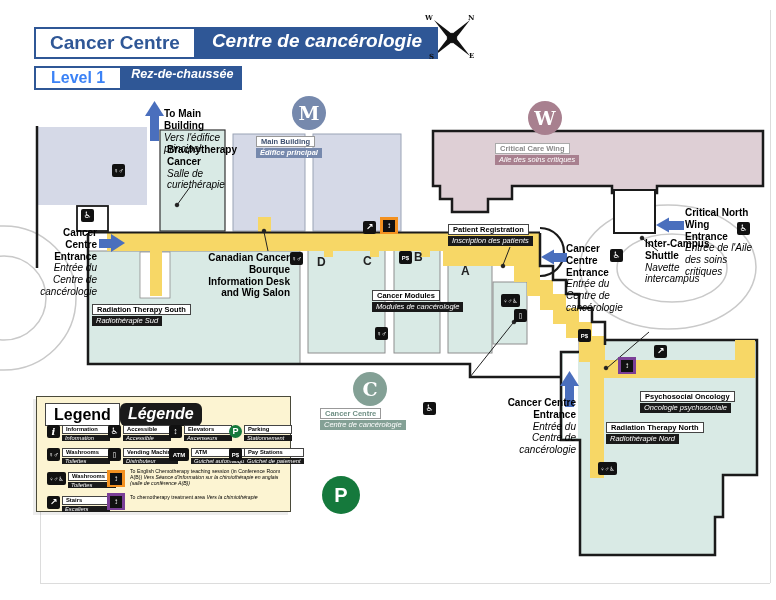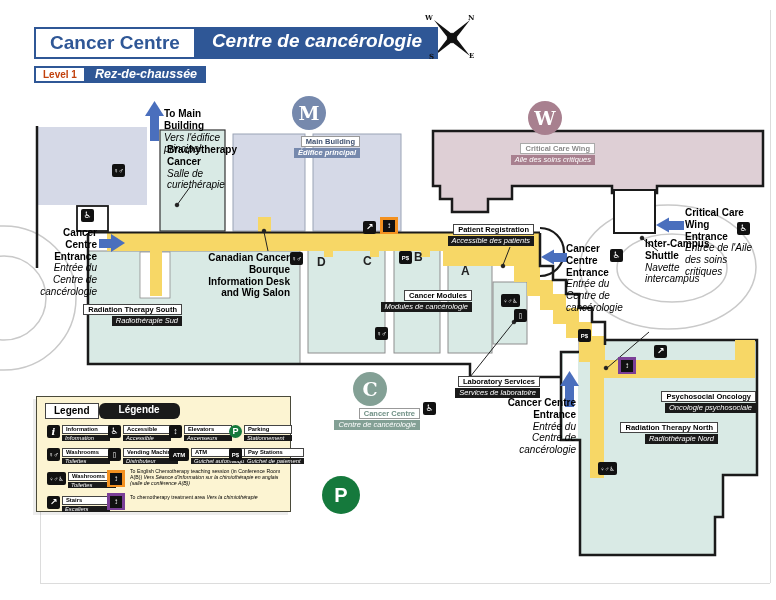--- a/index.html
+++ b/index.html
@@ -7,34 +7,34 @@
           font-family:"Liberation Sans","DejaVu Sans",sans-serif;}
   svg{position:absolute;left:0;top:0;}
 
   
   .hdr{position:absolute;left:34px;top:27px;display:flex;align-items:stretch;}
   .hdr .en{border:2px solid #2f5796;color:#2f5796;font-weight:bold;font-size:19px;
            padding:3px 14px;background:#fff;}
   .hdr .fr{background:#2f5796;color:#fff;font-weight:bold;font-style:italic;font-size:19px;
            padding:3px 16px;}
   .lvl{position:absolute;left:34px;top:66px;display:flex;align-items:stretch;}
-  .lvl .en{border:2px solid #2f5796;color:#c2410c;font-weight:bold;font-size:10px;
-           padding:1px 7px;background:#fff;}
+  .lvl .en{border:2px solid #2f5796;color:#3b82f6;font-weight:bold;font-size:16px;
+           padding:1px 15px;background:#fff;}
   .lvl .fr{background:#2f5796;color:#fff;font-weight:bold;font-style:italic;font-size:12.5px;
            padding:1px 9px;}
   .cmp{position:absolute;font-size:7px;font-weight:bold;color:#111;font-family:"DejaVu Serif",serif;}
 
   
   .mlab{position:absolute;font-size:10px;line-height:1.18;color:#000;}
   .mlab .en{font-weight:bold;display:block;}
   .mlab .fr{font-style:italic;display:block;}
   .tr{text-align:right;}
 
   
-  .lbox{position:absolute;display:flex;flex-direction:column;align-items:flex-end;
+  .lbox{position:absolute;display:flex;flex-direction:column;align-items:flex-start;
         font-size:7.5px;line-height:1.1;white-space:nowrap;}
   .lbox .en{background:#fff;border:1px solid #444;font-weight:bold;color:#000;padding:0.5px 4px;}
   .lbox .fr{background:#1a1a1a;color:#fff;font-style:italic;padding:0.5px 4px;margin-top:1px;}
   .lbox.slate .en{color:#3f5170;border-color:#999;}
   .lbox.slate .fr{background:#7689ad;font-weight:bold;}
   .lbox.mauve .en{color:#8a8a8a;border-color:#aaa;}
   .lbox.mauve .fr{background:#a8808f;}
   .lbox.sage .en{color:#6f8f84;border-color:#999;}
   .lbox.sage .fr{background:#83a095;}
 
@@ -59,23 +59,23 @@
   .icn.green{background:#15793c;border-radius:50%;font-weight:bold;font-size:9px;}
   .framed{position:absolute;width:18px;height:17px;display:flex;align-items:center;justify-content:center;}
   .framed.orange{background:#f39120;}
   .framed.purple{background:#7b3f97;}
   .framed .inner{width:12px;height:12px;background:#111;color:#fff;display:flex;align-items:center;
                  justify-content:center;font-size:8px;line-height:1;}
 
   
   .legend{position:absolute;left:36px;top:396px;width:255px;height:116px;background:#fcf4d2;
           border:1.5px solid #4a4a3a;box-sizing:border-box;box-shadow:-3px 3px 0 rgba(0,0,0,0.07);}
-  .lg-title{position:absolute;left:8px;top:6px;display:flex;font-size:10px;line-height:1.2;text-align:center;}
+  .lg-title{position:absolute;left:8px;top:6px;display:flex;font-size:16px;line-height:1.2;text-align:center;}
   .lg-title .en{background:#fff;border:1px solid #444;font-weight:bold;color:#000;padding:1px 8px;}
-  .lg-title .fr{background:#1a1a1a;color:#fff;font-weight:bold;padding:1px 20px;border-radius:6px;}
+  .lg-title .fr{background:#1a1a1a;color:#fff;font-style:italic;font-weight:bold;padding:1px 8px;border-radius:6px;}
   .li{position:absolute;display:flex;gap:2px;align-items:flex-start;}
   .li .icn,.li .framed{position:static;flex:0 0 auto;}
   .llb{display:flex;flex-direction:column;font-size:5.8px;line-height:1.15;white-space:nowrap;}
   .llb .en{background:#fff;border:1px solid #444;font-weight:bold;color:#000;padding:0 3px;min-width:40px;}
   .llb .fr{background:#1a1a1a;color:#fff;font-style:italic;padding:0 3px;margin-top:1px;min-width:40px;}
   .lnote{position:absolute;font-size:5.2px;line-height:1.15;color:#000;width:160px;}
   .lnote .fr{font-style:italic;}
 </style>
 </head>
 <body>
@@ -236,45 +236,41 @@
     <span class="en">Cancer Centre Entrance</span>
     <span class="fr">Entrée du Centre de cancérologie</span>
   </div>
 
   <div class="mlab" style="left:645px;top:238px;width:85px">
     <span class="en">Inter-Campus Shuttle</span>
     <span class="fr">Navette intercampus</span>
   </div>
 
   <div class="mlab" style="left:685px;top:207px;width:68px">
-    <span class="en">Critical Care Wing Entrance</span>
+    <span class="en">Critical North Wing Entrance</span>
     <span class="fr">Entrée de l'Aile des soins critiques</span>
   </div>
 
 
   <div class="mlab tr" style="left:500px;top:397px;width:76px">
     <span class="en">Cancer Centre Entrance</span>
     <span class="fr">Entrée du Centre de cancérologie</span>
   </div>
 
   <div class="lbox" style="left:92px;top:304px;width:90px">
     <span class="en">Radiation Therapy South</span>
     <span class="fr">Radiothérapie Sud</span>
   </div>
   <div class="lbox" style="left:448px;top:224px;width:86px">
     <span class="en">Patient Registration</span>
-    <span class="fr">Accessible des patients</span>
+    <span class="fr">Inscription des patients</span>
   </div>
   <div class="lbox" style="left:372px;top:290px;width:100px">
     <span class="en">Cancer Modules</span>
     <span class="fr">Modules de cancérologie</span>
-  </div>
-  <div class="lbox" style="left:450px;top:376px;width:90px">
-    <span class="en">Laboratory Services</span>
-    <span class="fr">Services de laboratoire</span>
   </div>
   <div class="lbox" style="left:640px;top:391px;width:116px">
     <span class="en">Psychosocial Oncology</span>
     <span class="fr">Oncologie psychosociale</span>
   </div>
   <div class="lbox" style="left:606px;top:422px;width:112px">
     <span class="en">Radiation Therapy North</span>
     <span class="fr">Radiothérapie Nord</span>
   </div>
 

